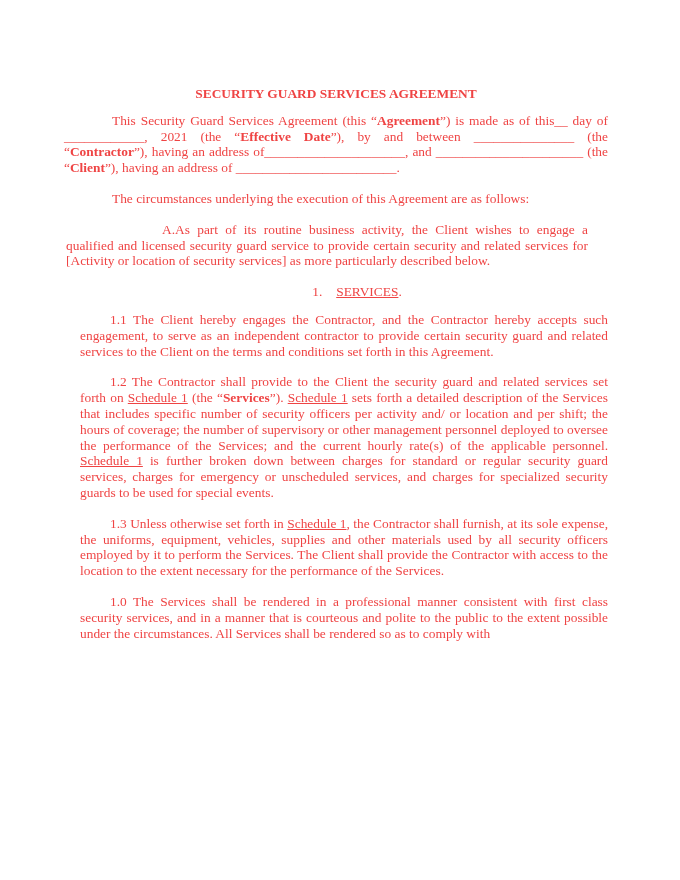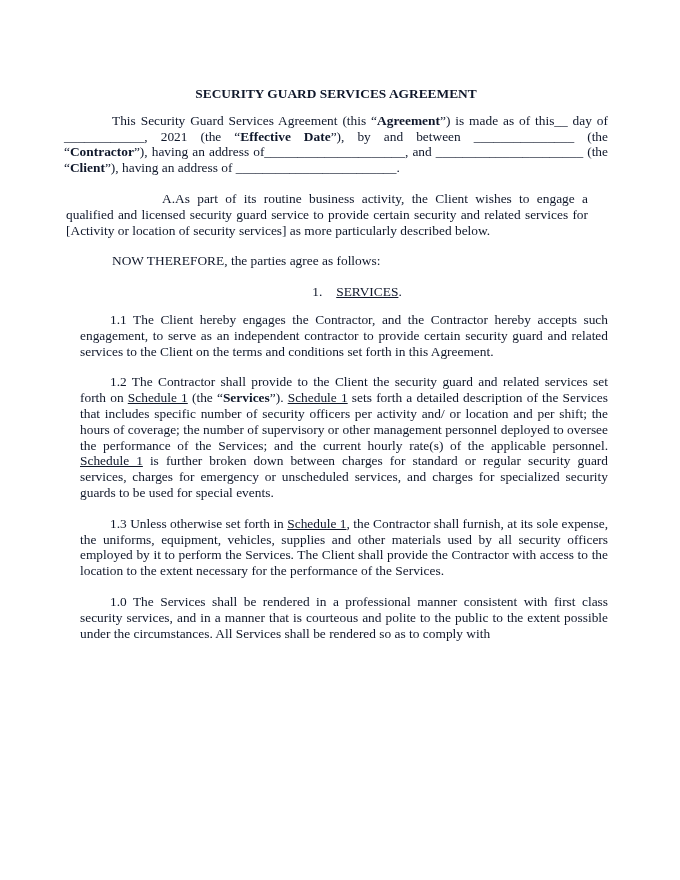--- a/index.html
+++ b/index.html
@@ -14,21 +14,21 @@
   }
   .page {
     box-sizing: border-box;
     width: 680px;
     height: 880px;
     background: #ffffff;
     padding: 86px 72px 40px 64px;
     font-family: "Liberation Serif", "DejaVu Serif", serif;
     font-size: 13.4px;
     line-height: 15.8px;
-    color: #0f172a;
+    color: #ef4444;
   }
   .title {
     text-align: center;
     font-weight: bold;
     margin: 0 0 11px 0;
   }
   p.para {
     margin: 0 0 15px 0;
     text-align: justify;
     text-indent: 48px;
@@ -54,24 +54,24 @@
 </style>
 </head>
 <body>
 
 <div class="page">
 
   <p class="title">SECURITY GUARD SERVICES AGREEMENT</p>
 
   <p class="para"><span>This Security Guard Services Agreement (this “</span><span class="b">Agreement</span><span>”) is made as of this__ day of ____________, 2021 (the “</span><span class="b">Effective Date</span><span>”), by and between _______________ (the “</span><span class="b">Contractor</span><span>”), having an address of_____________________, and ______________________ (the “</span><span class="b">Client</span><span>”), having an address of ________________________.</span></p>
 
+  <p class="para">The circumstances underlying the execution of this Agreement are as follows:</p>
 
   <p class="para recital"><span class="tab">A.</span><span>As part of its routine business activity, the Client wishes to engage a qualified and licensed security guard service to provide certain security and related services for [Activity or location of security services] as more particularly described below.</span></p>
 
-  <p class="para">NOW THEREFORE, the parties agree as follows:</p>
 
   <p class="para heading">
     <span class="secnum">1.</span><span class="u">SERVICES</span><span>.</span>
   </p>
 
   <p class="para sub"><span>1.1 The Client hereby engages the Contractor, and the Contractor hereby accepts such engagement, to serve as an independent contractor to provide certain security guard and related services to the Client on the terms and conditions set forth in this Agreement.</span></p>
 
   <p class="para sub"><span>1.2 The Contractor shall provide to the Client the security guard and related services set forth on </span><span class="u">Schedule 1</span><span> (the “</span><span class="b">Services</span><span>”). </span><span class="u">Schedule 1</span><span> sets forth a detailed description of the Services that includes specific number of security officers per activity and/ or location and per shift; the hours of coverage; the number of supervisory or other management personnel deployed to oversee the performance of the Services; and the current hourly rate(s) of the applicable personnel. </span><span class="u">Schedule 1</span><span> is further broken down between charges for standard or regular security guard services, charges for emergency or unscheduled services, and charges for specialized security guards to be used for special events.</span></p>
 
   <p class="para sub"><span>1.3 Unless otherwise set forth in </span><span class="u">Schedule 1</span><span>, the Contractor shall furnish, at its sole expense, the uniforms, equipment, vehicles, supplies and other materials used by all security officers employed by it to perform the Services. The Client shall provide the Contractor with access to the location to the extent necessary for the performance of the Services.</span></p>

